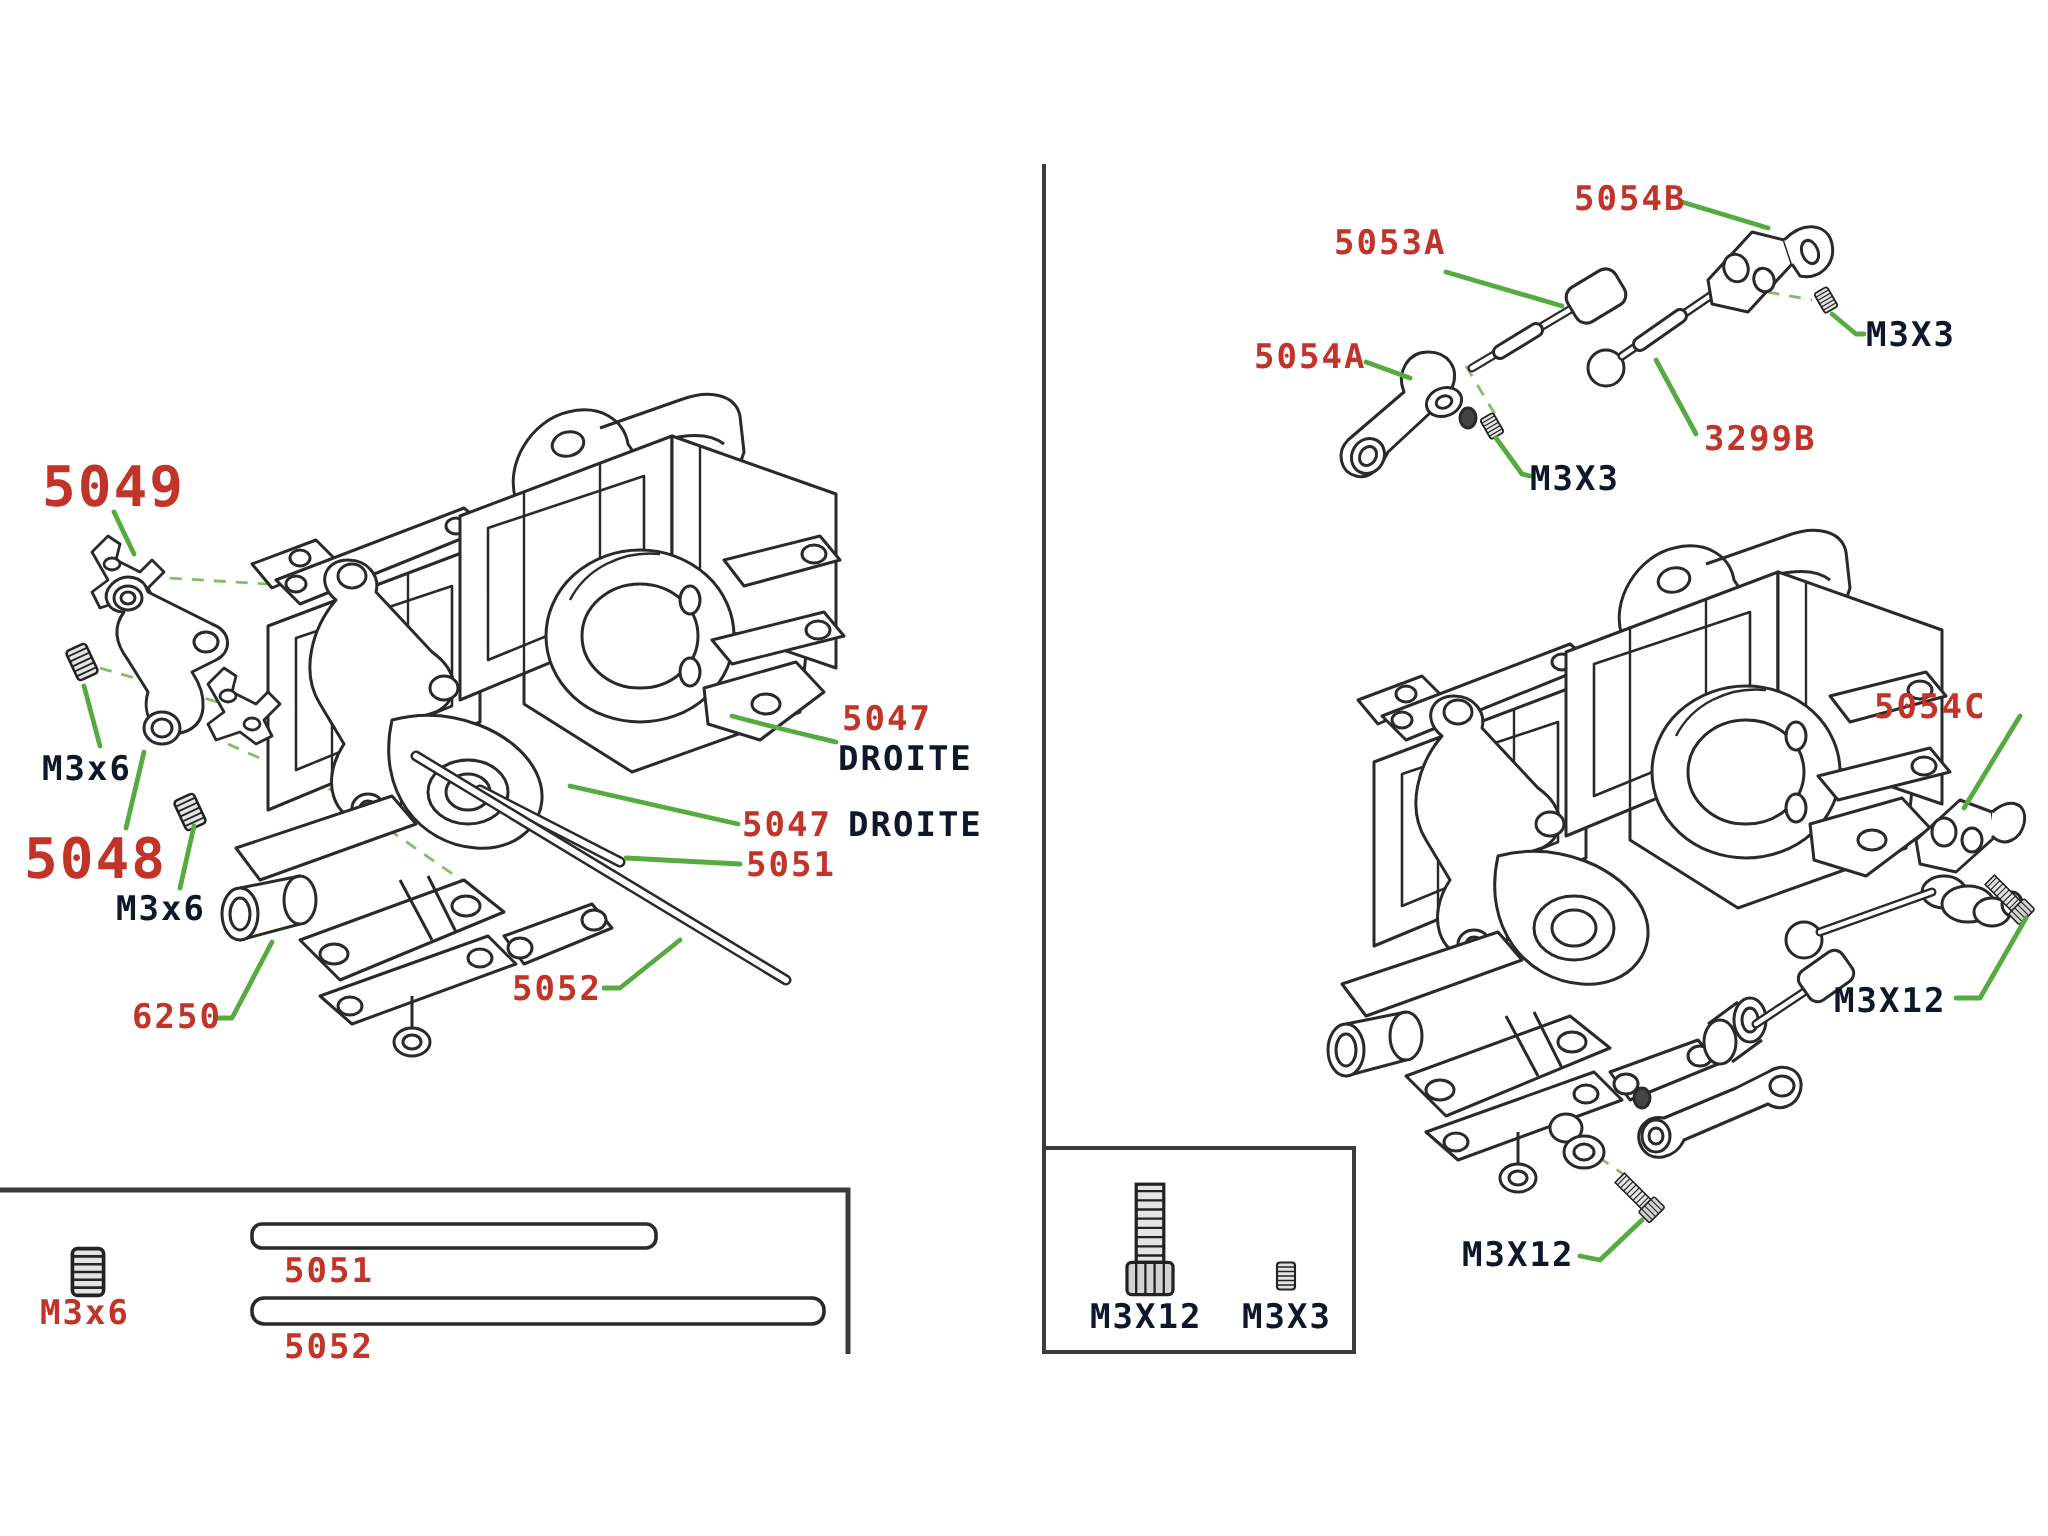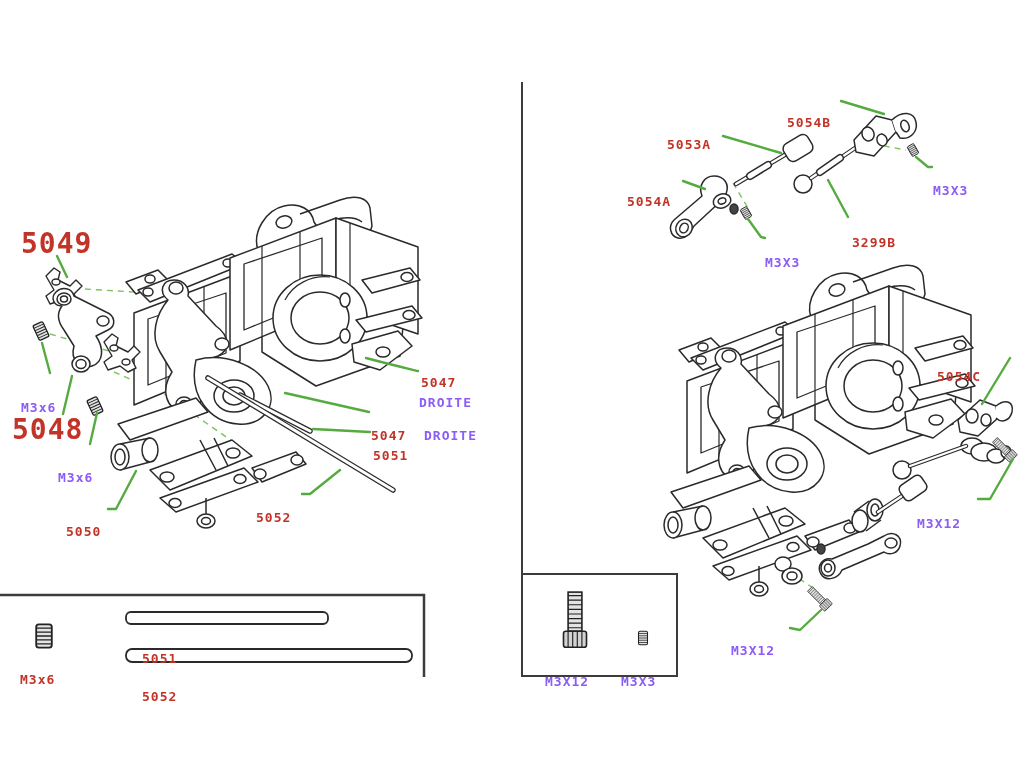--- a/index.html
+++ b/index.html
@@ -1,22 +1,22 @@
 <!DOCTYPE html>
 <html><head>
 <meta charset="utf-8">
 <style>
   html,body{margin:0;padding:0;background:#fff;}
   .stage{position:relative;width:1024px;height:768px;background:#ffffff;overflow:hidden;
          font-family:"DejaVu Sans Mono","Liberation Mono",monospace;}
   .stage svg{position:absolute;left:0;top:0;}
   .lbl{position:absolute;white-space:nowrap;font-weight:bold;line-height:1;letter-spacing:1px;}
   .red{color:#c23428;}
-  .blk{color:#8b5cf6;}
-  .sz-s{font-size:13px;margin-top:24px;}
+  .blk{color:#0f172a;}
+  .sz-s{font-size:17px;}
   .sz-b{font-size:28px;}
 </style>
 </head>
 <body>
 
 <div class="stage">
 
 <svg width="1024" height="768" viewBox="0 0 1024 768">
   <defs>
 
@@ -290,21 +290,21 @@
 
   <div class="lbl red sz-b" style="left:21px;top:230px">5049</div>
   <div class="lbl blk sz-s" style="left:21px;top:377px">M3x6</div>
   <div class="lbl red sz-b" style="left:12px;top:416px">5048</div>
   <div class="lbl blk sz-s" style="left:58px;top:447px">M3x6</div>
   <div class="lbl red sz-s" style="left:421px;top:352px">5047</div>
   <div class="lbl blk sz-s" style="left:419px;top:372px">DROITE</div>
   <div class="lbl red sz-s" style="left:371px;top:405px">5047</div>
   <div class="lbl blk sz-s" style="left:424px;top:405px">DROITE</div>
   <div class="lbl red sz-s" style="left:373px;top:425px">5051</div>
-  <div class="lbl red sz-s" style="left:66px;top:501px">5050</div>
+  <div class="lbl red sz-s" style="left:66px;top:501px">6250</div>
   <div class="lbl red sz-s" style="left:256px;top:487px">5052</div>
   <div class="lbl red sz-s" style="left:20px;top:649px">M3x6</div>
   <div class="lbl red sz-s" style="left:142px;top:628px">5051</div>
   <div class="lbl red sz-s" style="left:142px;top:666px">5052</div>
 
   <div class="lbl red sz-s" style="left:667px;top:114px">5053A</div>
   <div class="lbl red sz-s" style="left:787px;top:92px">5054B</div>
   <div class="lbl blk sz-s" style="left:933px;top:160px">M3X3</div>
   <div class="lbl red sz-s" style="left:627px;top:171px">5054A</div>
   <div class="lbl blk sz-s" style="left:765px;top:232px">M3X3</div>

